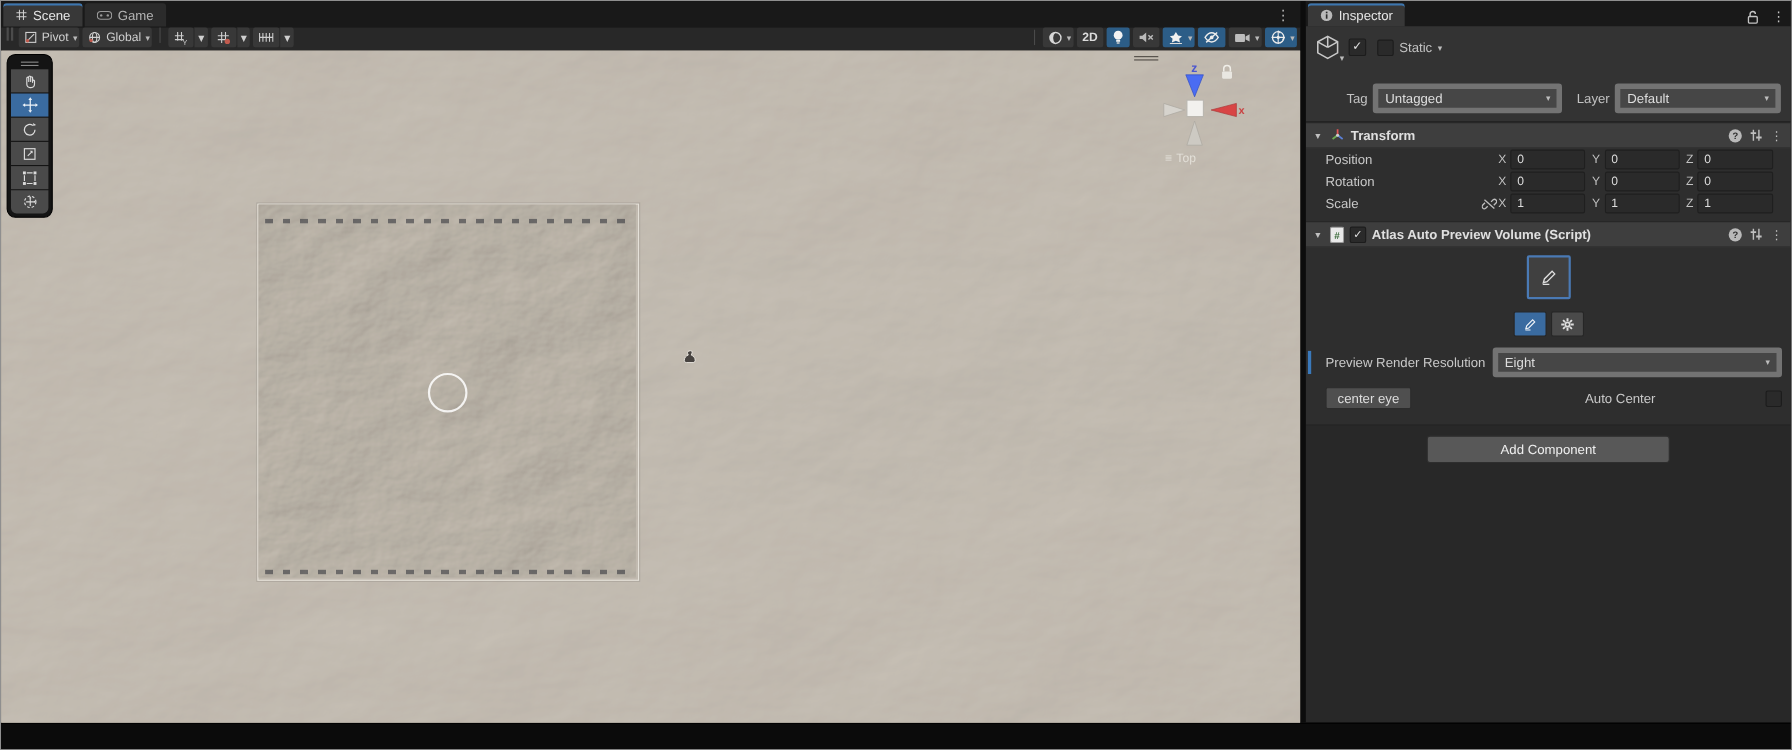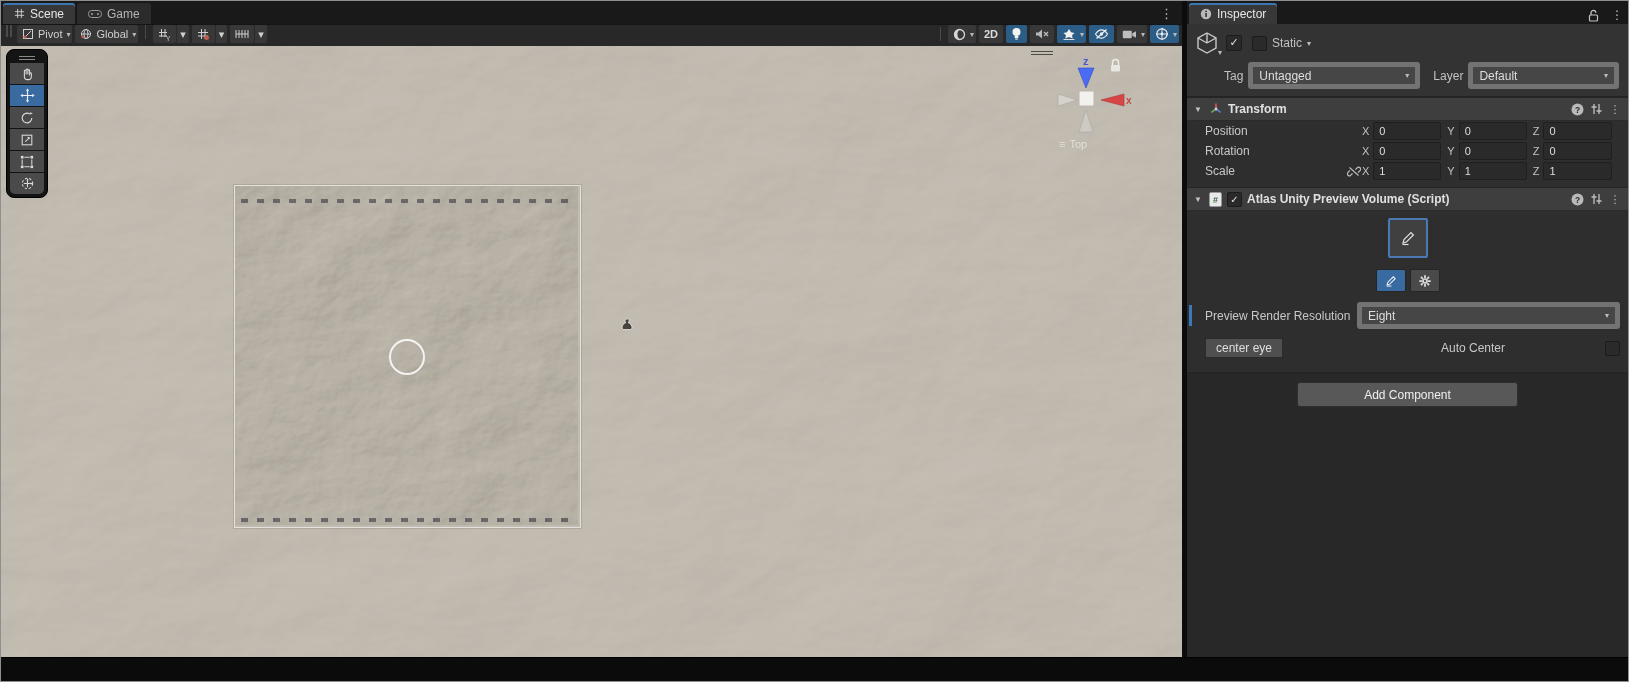--- a/index.html
+++ b/index.html
@@ -63,21 +63,21 @@
   .icon-sm{padding:0 5px;cursor:pointer;color:#c4c4c4;font-size:12px;display:flex;align-items:center;}
 
   .go-header{padding:6px 7px 7px 7px;background:#333333;border-bottom:1px solid #232323;flex-shrink:0;}
   .go-row1{display:flex;align-items:center;gap:6px;}
   .go-icon{position:relative;width:26px;height:26px;flex-shrink:0;}
   .go-icon .mini-arrow{position:absolute;right:-2px;bottom:-1px;font-size:8px;color:#bbb;}
   .chk{width:14px;height:14px;background:#2a2a2a;border:1px solid #1c1c1c;border-radius:2px;color:#e2e2e2;font-size:11px;line-height:13px;text-align:center;cursor:pointer;flex-shrink:0;}
   .chk.small{width:13px;height:13px;font-size:10px;}
   .name-input{flex:1;height:18px;background:#2a2a2a;border:1px solid #1f1f1f;border-radius:2px;color:#e0e0e0;padding:0 6px;font-size:12px;font-weight:bold;font-family:"Liberation Sans",sans-serif;min-width:0;}
   .static-group{display:flex;align-items:center;gap:5px;flex-shrink:0;padding-left:4px;}
-  .go-row2{display:flex;align-items:center;gap:5px;margin-top:6px;padding-left:30px;}
+  .go-row2{display:flex;align-items:center;gap:5px;margin-top:20px;padding-left:30px;}
   .flabel{color:#c2c2c2;}
   .dd{background:#464646;border:5px solid #737373;border-radius:3px;height:17px;display:flex;align-items:center;padding:0 6px;color:#dedede;cursor:pointer;}
   .dd .dd-arrow{margin-left:auto;font-size:8px;color:#bdbdbd;padding-left:8px;}
   .dd.tag{width:150px;}
   .dd.layer{flex:1;margin-right:2px;}
 
   .comp-header{height:22px;background:#3e3e3e;border-top:1px solid #262626;border-bottom:1px solid #2b2b2b;display:flex;align-items:center;padding:0 5px;gap:5px;flex-shrink:0;}
   .fold{font-size:8px;color:#c0c0c0;width:12px;text-align:center;cursor:pointer;}
   .comp-title{font-weight:bold;color:#e0e0e0;}
   .hdr-right{margin-left:auto;display:flex;align-items:center;gap:3px;}
@@ -521,21 +521,21 @@
     </div>
     <div class="comp-gap"></div>
 
     <div class="comp-header">
       <span class="fold">▼</span>
       <svg width="13" height="15" viewBox="0 0 13 15">
             <rect x="0.5" y="0.5" width="12" height="14" rx="1.5" fill="#e9e9e9" stroke="#9a9a9a"></rect>
             <text x="6.5" y="11" font-size="9" font-weight="bold" text-anchor="middle" fill="#3a6b3a" font-family="inherit">#</text>
           </svg>
       <div class="chk small">✓</div>
-      <span class="comp-title">Atlas Unity Preview Volume (Script)</span>
+      <span class="comp-title">Atlas Auto Preview Volume (Script)</span>
       <div class="hdr-right">
         <span class="hicon">
           <svg width="13" height="13" viewBox="0 0 13 13">
                 <circle cx="6.5" cy="6.5" r="6" fill="#b9b9b9"></circle>
                 <text x="6.5" y="9.6" font-size="8.5" font-weight="bold" text-anchor="middle" fill="#2b2b2b" font-family="inherit">?</text>
               </svg>
         </span>
         <span class="hicon">
           <svg width="13" height="12" viewBox="0 0 13 12">
                 <g stroke="#c0c0c0" stroke-width="1.3">

